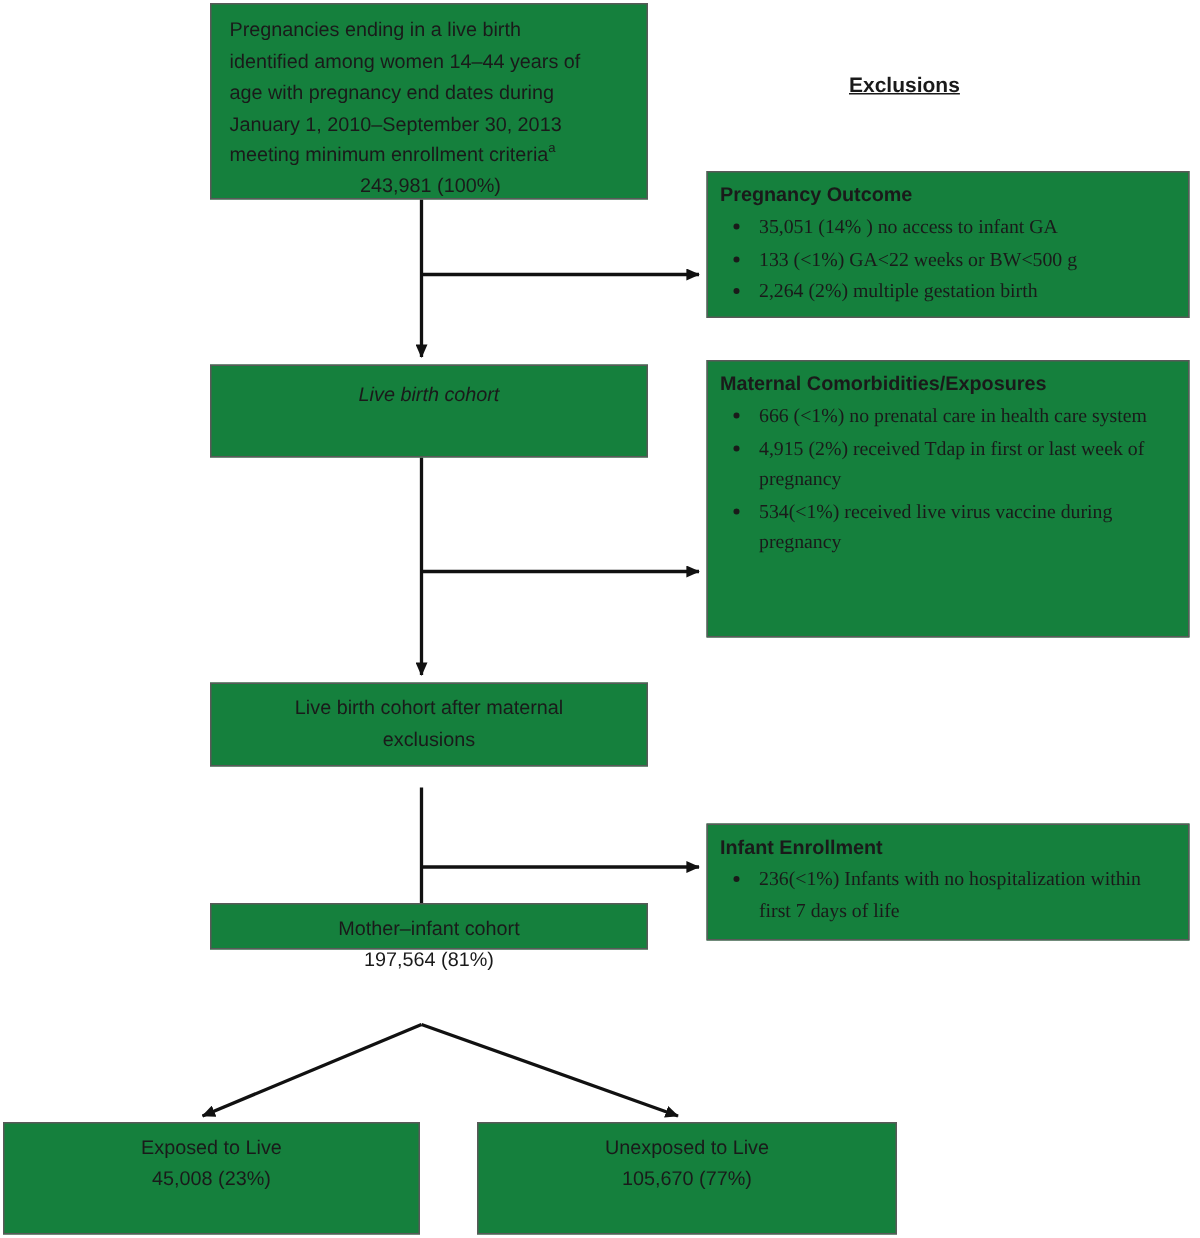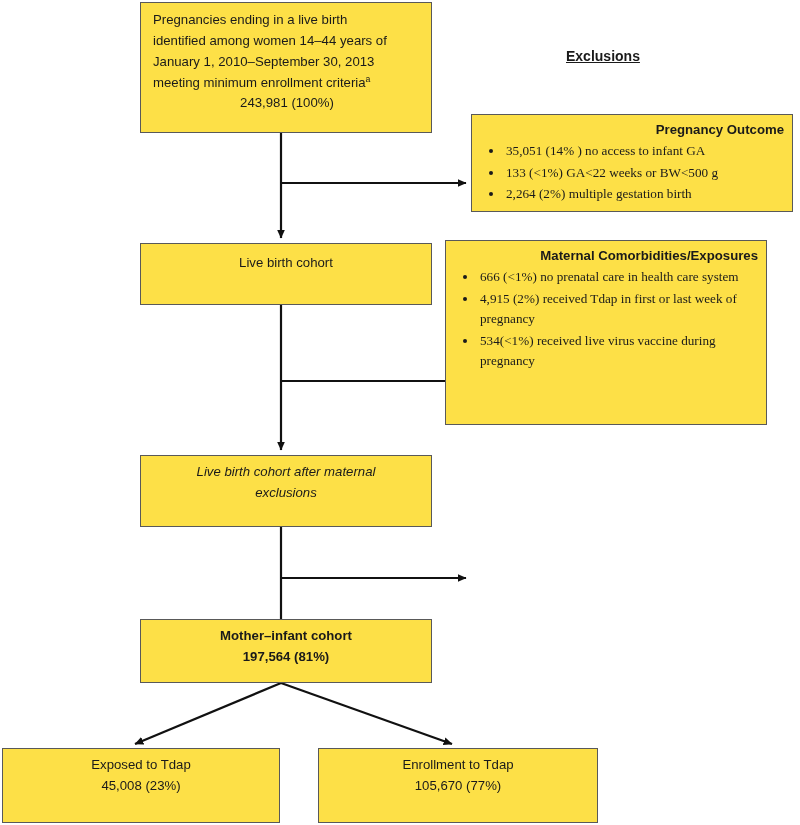--- a/index.html
+++ b/index.html
@@ -23,33 +23,33 @@
     left: 0;
     top: 0;
     width: 800px;
     height: 825px;
     pointer-events: none;
   }
   .box {
     position: absolute;
     box-sizing: border-box;
     border: 1.4px solid #595959;
-    background: #fde047;
+    background: #15803d;
     font-size: 13.2px;
     line-height: 1.58;
   }
   .box.centered {
     text-align: center;
   }
   .box-inner {
     padding: 6px 8px 6px 8px;
   }
   .excl-title {
     font-weight: bold;
-    text-align: right;
+    text-align: left;
     font-size: 13.2px;
     line-height: 1.4;
     margin-bottom: 2px;
   }
   ul.excl-list {
     margin: 0;
     padding: 0 4px 0 24px;
     list-style: disc;
     font-family: Liberation Serif, serif;
   }
@@ -77,20 +77,21 @@
   .top-box-body {
     text-align: left;
     padding: 7px 10px 0 12px;
   }
   .top-box-count {
     text-align: center;
     padding: 0 10px 4px 12px;
   }
   .flow-text {
     padding-top: 9px;
+    font-style: italic;
   }
 </style>
 </head>
 <body>
 
 <div id="canvas">
 
   <svg id="connectors" viewBox="0 0 800 825" xmlns="http://www.w3.org/2000/svg">
     <defs>
       <marker id="arrowhead" markerWidth="9" markerHeight="8" refX="8.4" refY="4" orient="auto" markerUnits="userSpaceOnUse">
@@ -113,78 +114,87 @@
     <line x1="281" y1="683" x2="135" y2="744" stroke="#111111" stroke-width="2.2" marker-end="url(#arrowhead)"></line>
     <line x1="281" y1="683" x2="452" y2="744" stroke="#111111" stroke-width="2.2" marker-end="url(#arrowhead)"></line>
   </svg>
 
   <div class="exclusions-heading" style="left:566px; top:48px;">Exclusions</div>
 
   <div class="box" style="left:140px; top:2px; width:292px; height:131px;">
     <div class="box-inner top-box-body">
       <span class="line">Pregnancies ending in a live birth</span>
       <span class="line">identified among women 14–44 years of</span>
+      <span class="line">age with pregnancy end dates during</span>
       <span class="line">January 1, 2010–September 30, 2013</span>
       <span class="line"><span>meeting minimum enrollment criteria</span><sup>a</sup></span>
     </div>
     <div class="top-box-count">243,981 (100%)</div>
   </div>
 
   <div class="box centered" style="left:140px; top:243px; width:292px; height:62px;">
     <div class="box-inner flow-text">
       <span class="line">Live birth cohort</span>
     </div>
   </div>
 
-  <div class="box centered" style="left:140px; top:455px; width:292px; height:72px;font-style:italic;">
+  <div class="box centered" style="left:140px; top:455px; width:292px; height:56px;">
     <div class="box-inner">
       <span class="line">Live birth cohort after maternal</span>
       <span class="line">exclusions</span>
     </div>
   </div>
 
-  <div class="box centered" style="left:140px; top:619px; width:292px; height:64px;font-weight:bold;">
+  <div class="box centered" style="left:140px; top:602px; width:292px; height:31px;">
     <div class="box-inner">
       <span class="line">Mother–infant cohort</span>
       <span class="line">197,564 (81%)</span>
     </div>
   </div>
 
   <div class="box centered" style="left:2px; top:748px; width:278px; height:75px;">
     <div class="box-inner">
-      <span class="line">Exposed to Tdap</span>
+      <span class="line">Exposed to Live</span>
       <span class="line">45,008 (23%)</span>
     </div>
   </div>
 
   <div class="box centered" style="left:318px; top:748px; width:280px; height:75px;">
     <div class="box-inner">
-      <span class="line">Enrollment to Tdap</span>
+      <span class="line">Unexposed to Live</span>
       <span class="line">105,670 (77%)</span>
     </div>
   </div>
 
   <div class="box" style="left:471px; top:114px; width:322px; height:98px;">
     <div class="box-inner">
       <div class="excl-title">Pregnancy Outcome</div>
       <ul class="excl-list">
         <li>35,051 (14% ) no access to infant GA</li>
         <li>133 (&lt;1%) GA&lt;22 weeks or  BW&lt;500 g</li>
         <li>2,264 (2%) multiple gestation birth</li>
       </ul>
     </div>
   </div>
 
-  <div class="box" style="left:445px; top:240px; width:322px; height:185px;">
+  <div class="box" style="left:471px; top:240px; width:322px; height:185px;">
     <div class="box-inner">
       <div class="excl-title">
         <span class="line">Maternal Comorbidities/Exposures</span>
       </div>
       <ul class="excl-list">
         <li>666 (&lt;1%) no prenatal care in health care system</li>
         <li>4,915 (2%) received Tdap in first or last week of pregnancy</li>
         <li>534(&lt;1%) received live virus vaccine during pregnancy</li>
       </ul>
     </div>
   </div>
 
+  <div class="box" style="left:471px; top:549px; width:322px; height:78px;">
+    <div class="box-inner">
+      <div class="excl-title">Infant Enrollment</div>
+      <ul class="excl-list">
+        <li>236(&lt;1%) Infants with no hospitalization within first 7 days of life</li>
+      </ul>
+    </div>
+  </div>
 
 </div>
 
 </body></html>

